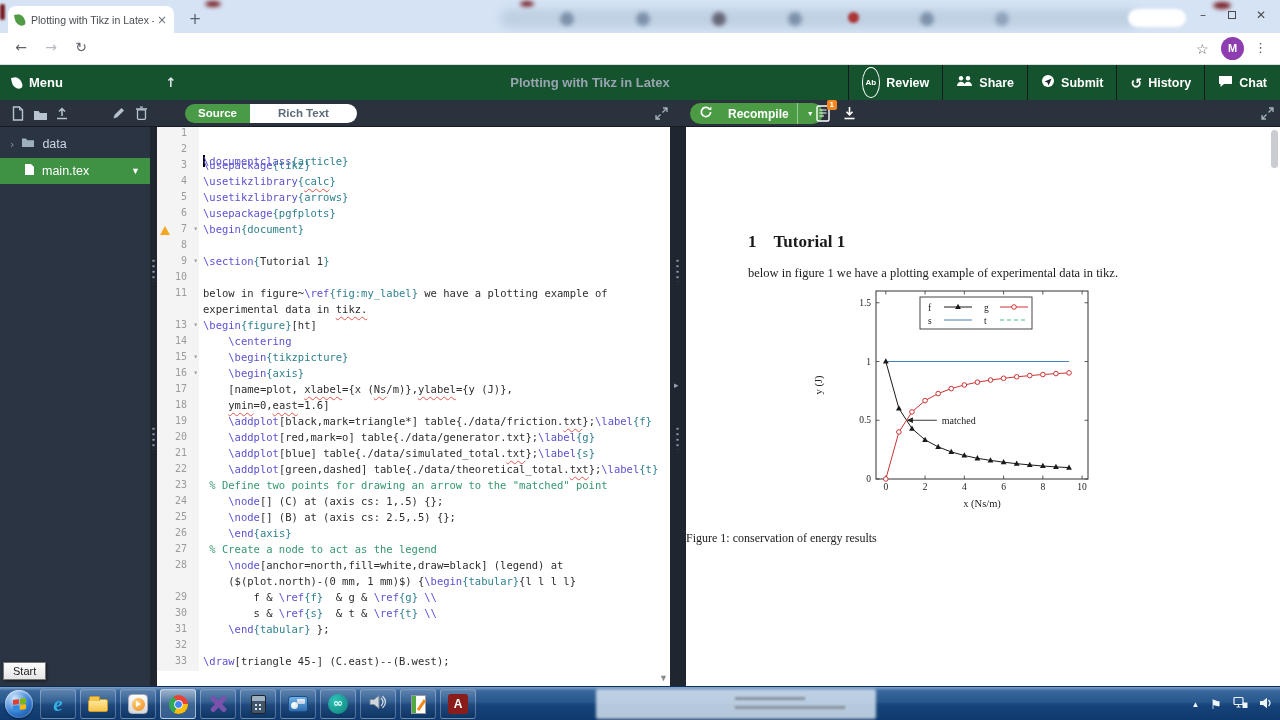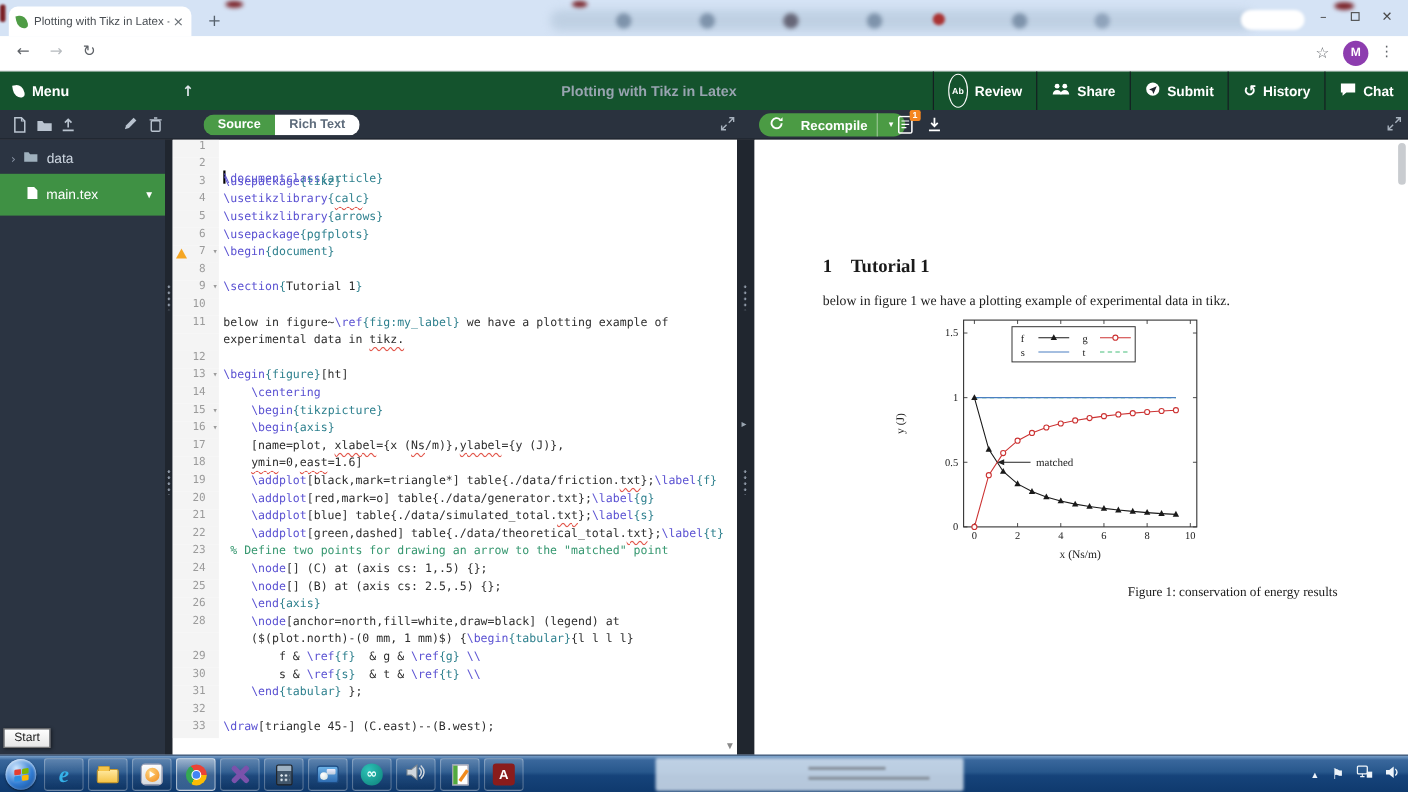--- a/index.html
+++ b/index.html
@@ -49,33 +49,33 @@
          color:#fff; font-size:12.5px; font-weight:bold; }
   .ab-oval { border:1px solid #fff; border-radius:50%; padding:10px 3px; font-size:8px; font-weight:bold; }
 
   
   .oltoolbar { position:absolute; left:0; top:100px; width:1280px; height:27px; background:#2a323e;
                border-bottom:1px solid #161b22; }
   .tbicon { position:absolute; top:6px; }
   .toggle { position:absolute; left:185px; top:4px; height:19px; border-radius:10px; overflow:hidden;
             display:flex; font-size:11.5px; font-weight:bold; }
   .tg-src { background:#4a9b47; color:#fff; padding:0 13px; line-height:19px; }
-  .tg-rich { background:#fff; color:#5d6b7b; padding:0 13px; line-height:19px; }
+  .tg-rich { background:#fff; color:#5d6b7b; padding:0 28px; line-height:19px; }
   .recompile { position:absolute; left:690px; top:3px; height:21px; background:#4b9b44; border-radius:11px;
                color:#fff; display:flex; align-items:center; font-size:12px; font-weight:bold; }
   .rc-main { padding:0 8px 0 10px; display:flex; gap:16px; align-items:center; }
   .rc-caret { padding:0 9px; border-left:1px solid rgba(255,255,255,.45); font-size:7px; line-height:21px; }
   .logs { position:absolute; left:816px; top:5px; width:14px; height:17px; }
   .badge { position:absolute; top:-5px; right:-7px; background:#f5861f; color:#fff; font-size:8px;
            font-weight:bold; border-radius:2px; padding:1px 3px; line-height:8px; }
 
   
   .filetree { position:absolute; left:0; top:127px; width:150px; height:559px; background:#2b3442; padding-top:5px; }
   .ftrow { height:24px; display:flex; align-items:center; color:#cfd8e2; font-size:12.5px; gap:7px; padding-left:10px; }
-  .ftrow.sel { background:#3f9144; color:#fff; height:38px; margin-top:2px; }
+  .ftrow.sel { background:#3f9144; color:#fff; height:26px; margin-top:2px; }
   .ftcaret { color:#8a95a5; font-size:11px; }
   .ftchev { margin-left:auto; margin-right:10px; font-size:9px; color:#fff; }
 
   
   .stripA { position:absolute; left:150px; top:127px; width:7px; height:559px; background:#20262f; }
   .stripB { position:absolute; left:670px; top:127px; width:16px; height:559px; background:#20262f; }
   .vdots { position:absolute; width:3px; height:24px;
            background-image:radial-gradient(circle, #8d97a5 1px, rgba(0,0,0,0) 1.3px);
            background-size:3px 5.5px; }
   .pdfcol { position:absolute; left:4px; top:253px; color:#9aa5b1; font-size:9px; }
@@ -96,21 +96,21 @@
   .sq { text-decoration:underline wavy #e2574c 1px; text-underline-offset:2.5px; }
   .ed-scroll { position:absolute; right:2px; bottom:3px; color:#8a8a8a; font-size:9px; }
 
   
   .pdfpane { position:absolute; left:686px; top:127px; width:594px; height:559px; background:#fff;
              font-family:"Liberation Serif", serif; color:#1a1a1a; }
   .sechead { position:absolute; left:62px; top:105px; font-size:17px; font-weight:bold; }
   .sechead .gapnum { margin-right:17px; }
   .pdfbody { position:absolute; left:62px; top:139px; font-size:12.5px; }
   #plot-svg { position:absolute; left:122px; top:158px; }
-  .caption { position:absolute; left:0; top:404px; width:530px; text-align:right; font-size:12px; }
+  .caption { position:absolute; left:0; top:404px; width:530px; text-align:left; font-size:12px; }
   .pdfscroll { position:absolute; right:2px; top:3px; width:7px; height:38px; background:#c9ccd0; border-radius:4px; }
   svg .tick { font:9.5px "Liberation Serif", serif; fill:#222; }
   svg .axlabel { font:10.5px "Liberation Serif", serif; fill:#222; }
   svg .anno { font:10px "Liberation Serif", serif; fill:#222; }
 
   
   .start-tip { position:absolute; left:3px; top:662px; background:linear-gradient(#fefefe,#e6e6e6);
                border:1px solid #767676; font-size:11px; color:#222; padding:2px 9px;
                box-shadow:1px 1px 3px rgba(0,0,0,.45); z-index:5; }
 
@@ -411,24 +411,20 @@
         </div>
         <div class="crow">
           <span class="gut"><b>11</b></span>
           <span class="cline"><span class="tk-p">below in figure~</span><span class="tk-c">\ref</span><span class="tk-a">{fig:my_label}</span><span class="tk-p"> we have a plotting example of</span></span>
         </div>
         <div class="crow">
           <span class="gut"><b></b></span>
           <span class="cline"><span class="tk-p">experimental data in </span><span class="tk-p sq">tikz.</span></span>
         </div>
         <div class="crow">
-          <span class="gut"><b>12</b></span>
-          <span class="cline"></span>
-        </div>
-        <div class="crow">
           <span class="gut"><b>13</b><i class="fold">▾</i></span>
           <span class="cline"><span class="tk-c">\begin</span><span class="tk-a">{figure}</span><span class="tk-p">[ht]</span></span>
         </div>
         <div class="crow">
           <span class="gut"><b>14</b></span>
           <span class="cline"><span class="tk-p">    </span><span class="tk-c">\centering</span></span>
         </div>
         <div class="crow">
           <span class="gut"><b>15</b><i class="fold">▾</i></span>
           <span class="cline"><span class="tk-p">    </span><span class="tk-c">\begin</span><span class="tk-a">{tikzpicture}</span></span>
@@ -469,20 +465,24 @@
           <span class="gut"><b>24</b></span>
           <span class="cline"><span class="tk-p">    </span><span class="tk-c">\node</span><span class="tk-p">[] (C) at (axis cs: 1,.5) {};</span></span>
         </div>
         <div class="crow">
           <span class="gut"><b>25</b></span>
           <span class="cline"><span class="tk-p">    </span><span class="tk-c">\node</span><span class="tk-p">[] (B) at (axis cs: 2.5,.5) {};</span></span>
         </div>
         <div class="crow">
           <span class="gut"><b>26</b></span>
           <span class="cline"><span class="tk-p">    </span><span class="tk-c">\end</span><span class="tk-a">{axis}</span></span>
+        </div>
+        <div class="crow">
+          <span class="gut"><b>27</b></span>
+          <span class="cline"><span class="tk-m"> % Create a node to act as the legend</span></span>
         </div>
         <div class="crow">
           <span class="gut"><b>28</b></span>
           <span class="cline"><span class="tk-p">    </span><span class="tk-c">\node</span><span class="tk-p">[anchor=north,fill=white,draw=black] (legend) at</span></span>
         </div>
         <div class="crow">
           <span class="gut"><b></b></span>
           <span class="cline"><span class="tk-p">    ($(plot.north)-(0 mm, 1 mm)$) {</span><span class="tk-c">\begin</span><span class="tk-a">{tabular}</span><span class="tk-p">{l l l l}</span></span>
         </div>
         <div class="crow">

